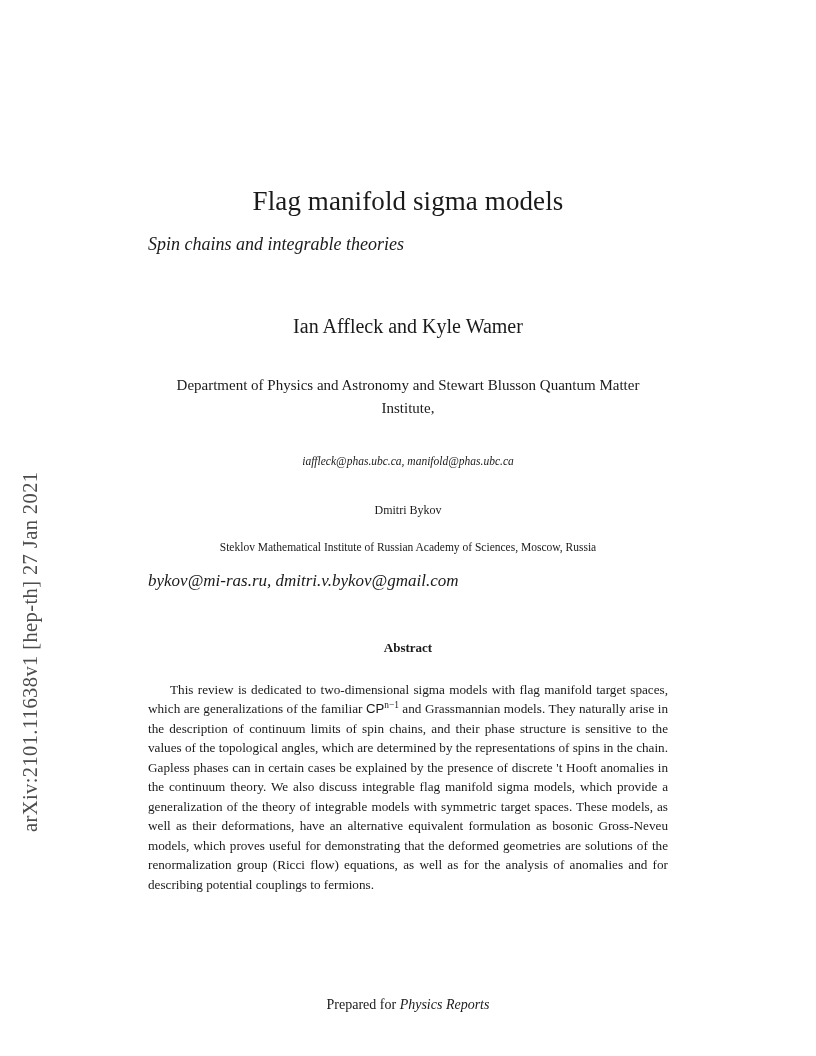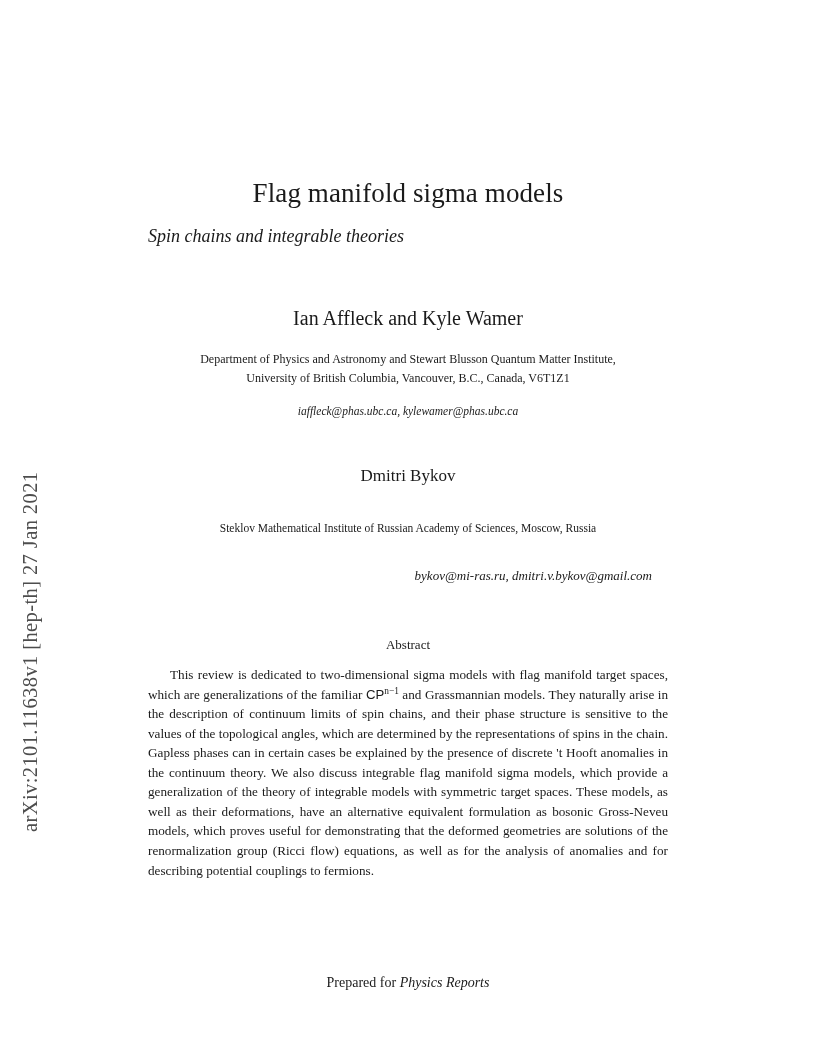--- a/index.html
+++ b/index.html
@@ -44,21 +44,21 @@
     position: absolute;
     left: 0;
     top: 0;
     width: 816px;
     height: 1056px;
   }
 
   .content {
     position: absolute;
     left: 148px;
-    top: 8px;
+    top: 16px;
     width: 520px;
   }
 
   .title {
     text-align: center;
     font-size: 27px;
     font-weight: normal;
     margin: 0;
     padding-top: 170px;
     letter-spacing: 0.1px;
@@ -75,61 +75,61 @@
 
   .authors-1 {
     text-align: center;
     font-size: 20px;
     margin: 0;
     padding-top: 60px;
   }
 
   .affil {
     text-align: center;
-    font-size: 12px;
+    font-size: 15px;
     line-height: 1.55;
-    margin: 0;
+    margin: 16px;
     padding-top: 20px;
   }
 
   .email {
     text-align: center;
     font-size: 11.5px;
     font-style: italic;
     margin: 0;
     padding-top: 18px;
   }
 
   .authors-2 {
     text-align: center;
-    font-size: 17px;
-    margin: 16px;
+    font-size: 12px;
+    margin: 3px;
     padding-top: 33px;
   }
 
   .affil2 {
     text-align: center;
     font-size: 11.5px;
     margin: 0;
     padding-top: 20px;
   }
 
   .email2 {
-    text-align: right;
-    font-size: 13px;
+    text-align: left;
+    font-size: 17px;
     font-style: italic;
-    margin: 16px;
+    margin: 0;
     padding-top: 18px;
   }
 
   .abstract-head {
     text-align: center;
     font-size: 13px;
-    font-weight: normal;
-    margin: 0;
+    font-weight: bold;
+    margin: 12px;
     padding-top: 37px;
   }
 
   .abstract-body {
     font-size: 13.2px;
     line-height: 1.48;
     text-align: justify;
     text-justify: inter-word;
     margin: 0;
     padding-top: 12px;
@@ -141,21 +141,21 @@
   }
   .cp-sup {
     font-size: 9.4px;
     vertical-align: super;
     line-height: 0;
   }
 
   .prepared {
     text-align: center;
     font-size: 14px;
-    margin: 0;
+    margin: 8px;
     padding-top: 95px;
   }
   .prepared .journal {
     font-style: italic;
   }
 </style>
 </head>
 <body>
 
 <div class="page">
@@ -167,24 +167,23 @@
   <div class="content">
 
     <h1 class="title">Flag manifold sigma models</h1>
 
     <div class="subtitle">Spin chains and integrable theories</div>
 
     <div class="authors-1">Ian Affleck and Kyle Wamer</div>
 
     <div class="affil">
       <div>Department of Physics and Astronomy and Stewart Blusson Quantum Matter Institute,</div>
-      <div>University of British Columbia, Vancouver, B.C., Canada, V6T1Z1</div>
     </div>
 
-    <div class="email">iaffleck@phas.ubc.ca, kylewamer@phas.ubc.ca</div>
+    <div class="email">iaffleck@phas.ubc.ca, manifold@phas.ubc.ca</div>
 
     <div class="authors-2">Dmitri Bykov</div>
 
     <div class="affil2">Steklov Mathematical Institute of Russian Academy of Sciences, Moscow, Russia</div>
 
     <div class="email2">bykov@mi-ras.ru, dmitri.v.bykov@gmail.com</div>
 
     <div class="abstract-head">Abstract</div>
 
     <p class="abstract-body"><span>This review is dedicated to two-dimensional sigma models with flag manifold target spaces, which are generalizations of the familiar </span><span class="cp-sym">CP</span><span class="cp-sup">n−1</span><span> and Grassmannian models. They naturally arise in the description of continuum limits of spin chains, and their phase structure is sensitive to the values of the topological angles, which are determined by the representations of spins in the chain. Gapless phases can in certain cases be explained by the presence of discrete 't Hooft anomalies in the continuum theory. We also discuss integrable flag manifold sigma models, which provide a generalization of the theory of integrable models with symmetric target spaces. These models, as well as their deformations, have an alternative equivalent formulation as bosonic Gross-Neveu models, which proves useful for demonstrating that the deformed geometries are solutions of the renormalization group (Ricci flow) equations, as well as for the analysis of anomalies and for describing potential couplings to fermions.</span></p>

